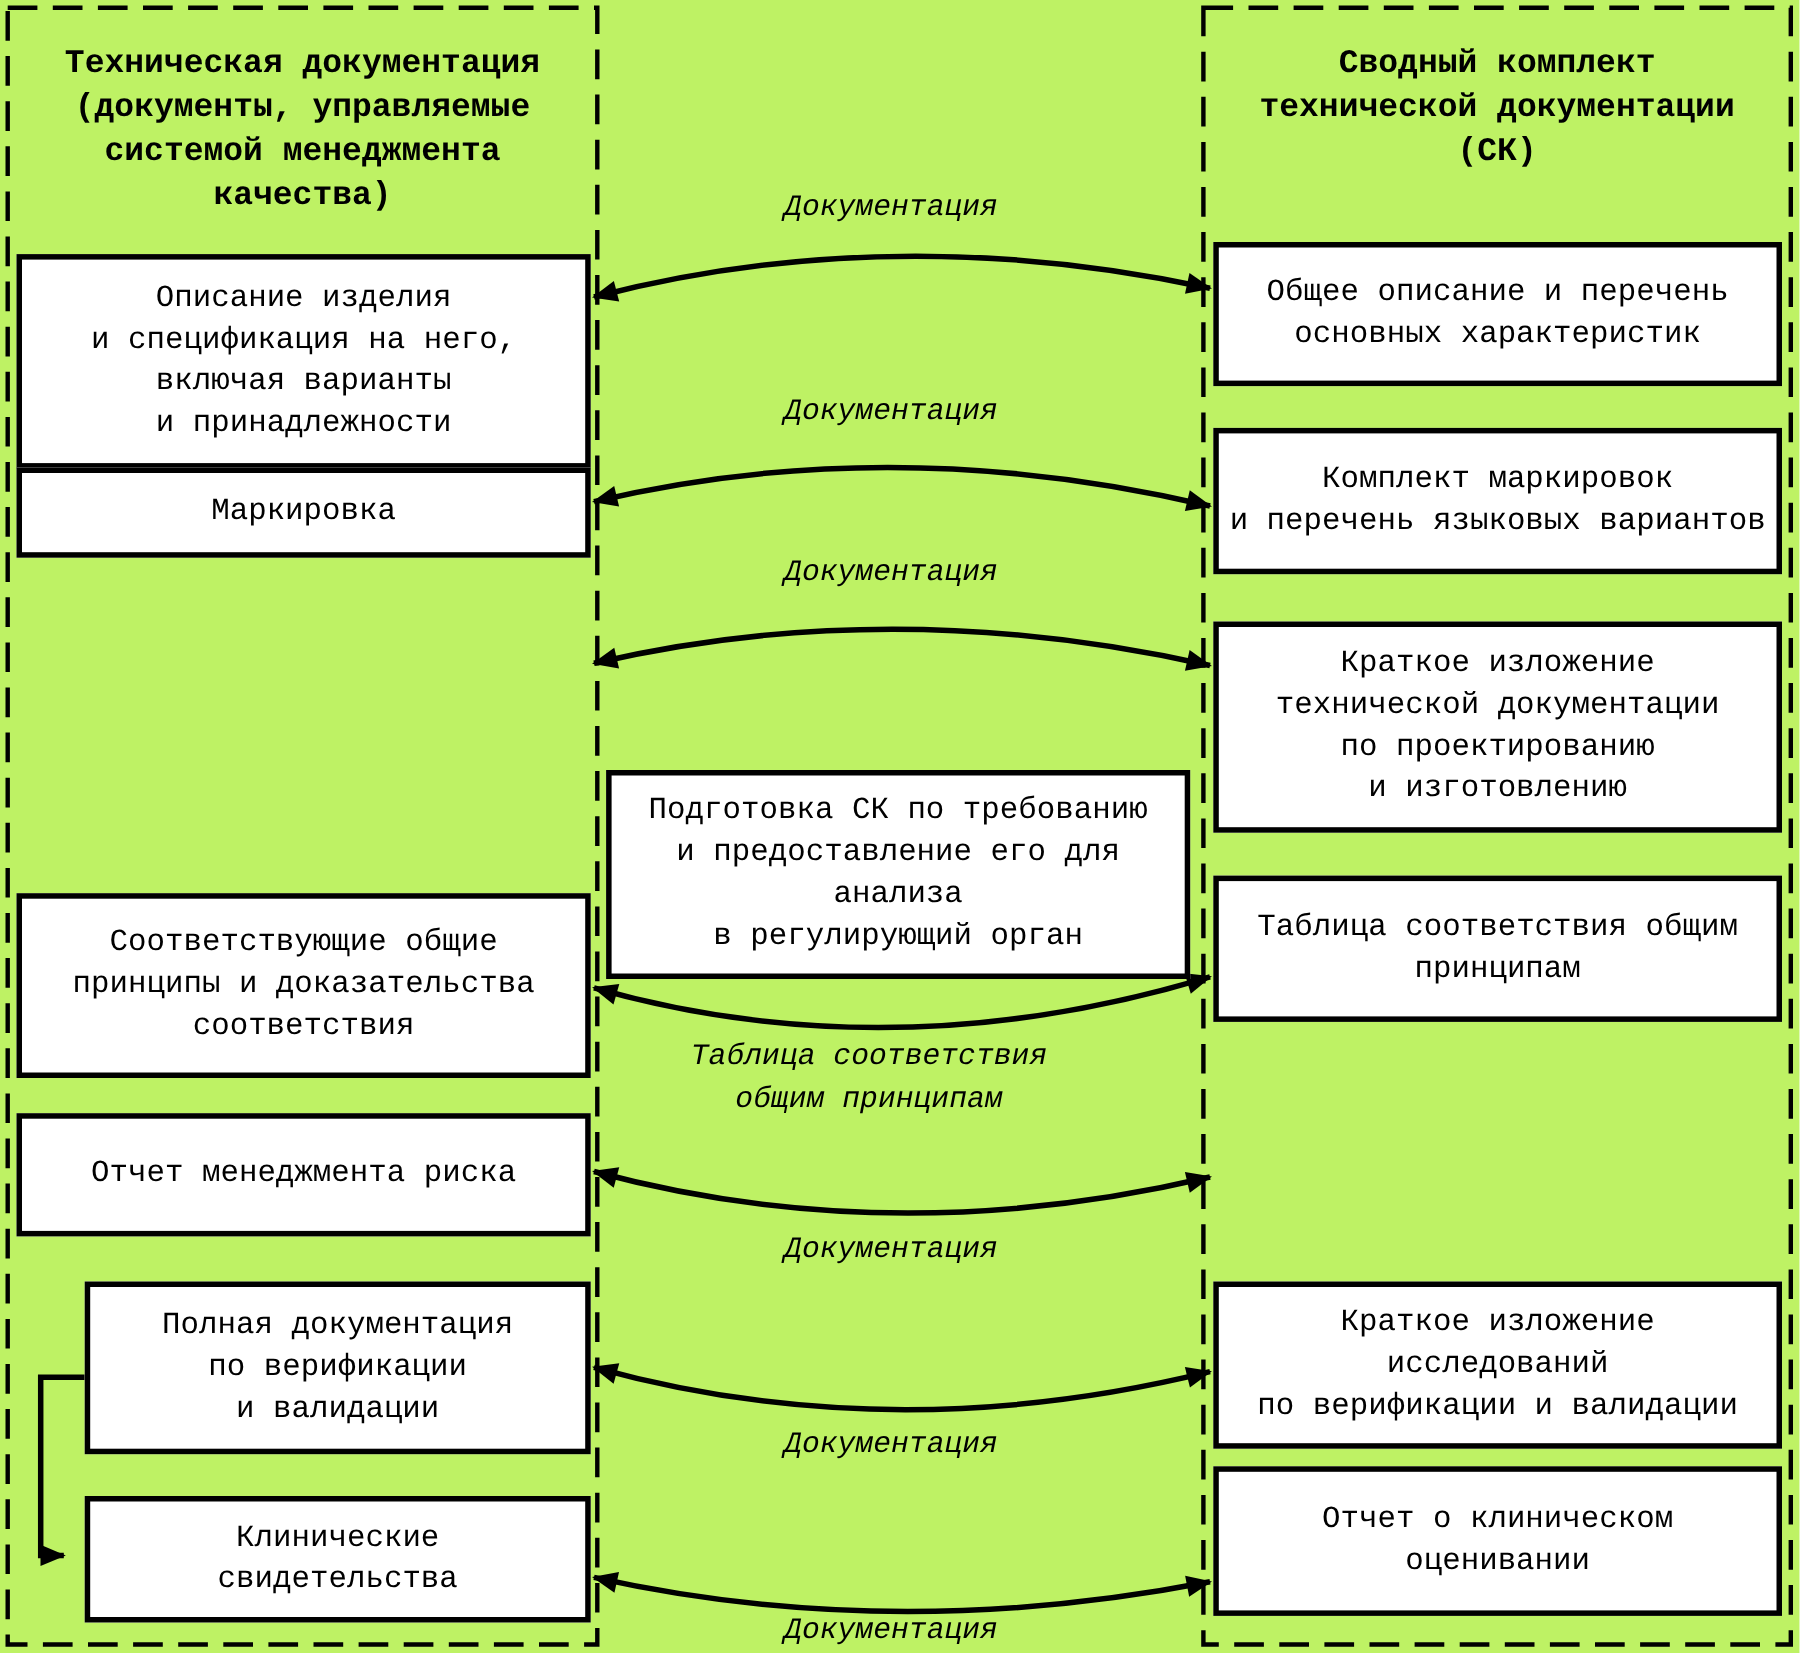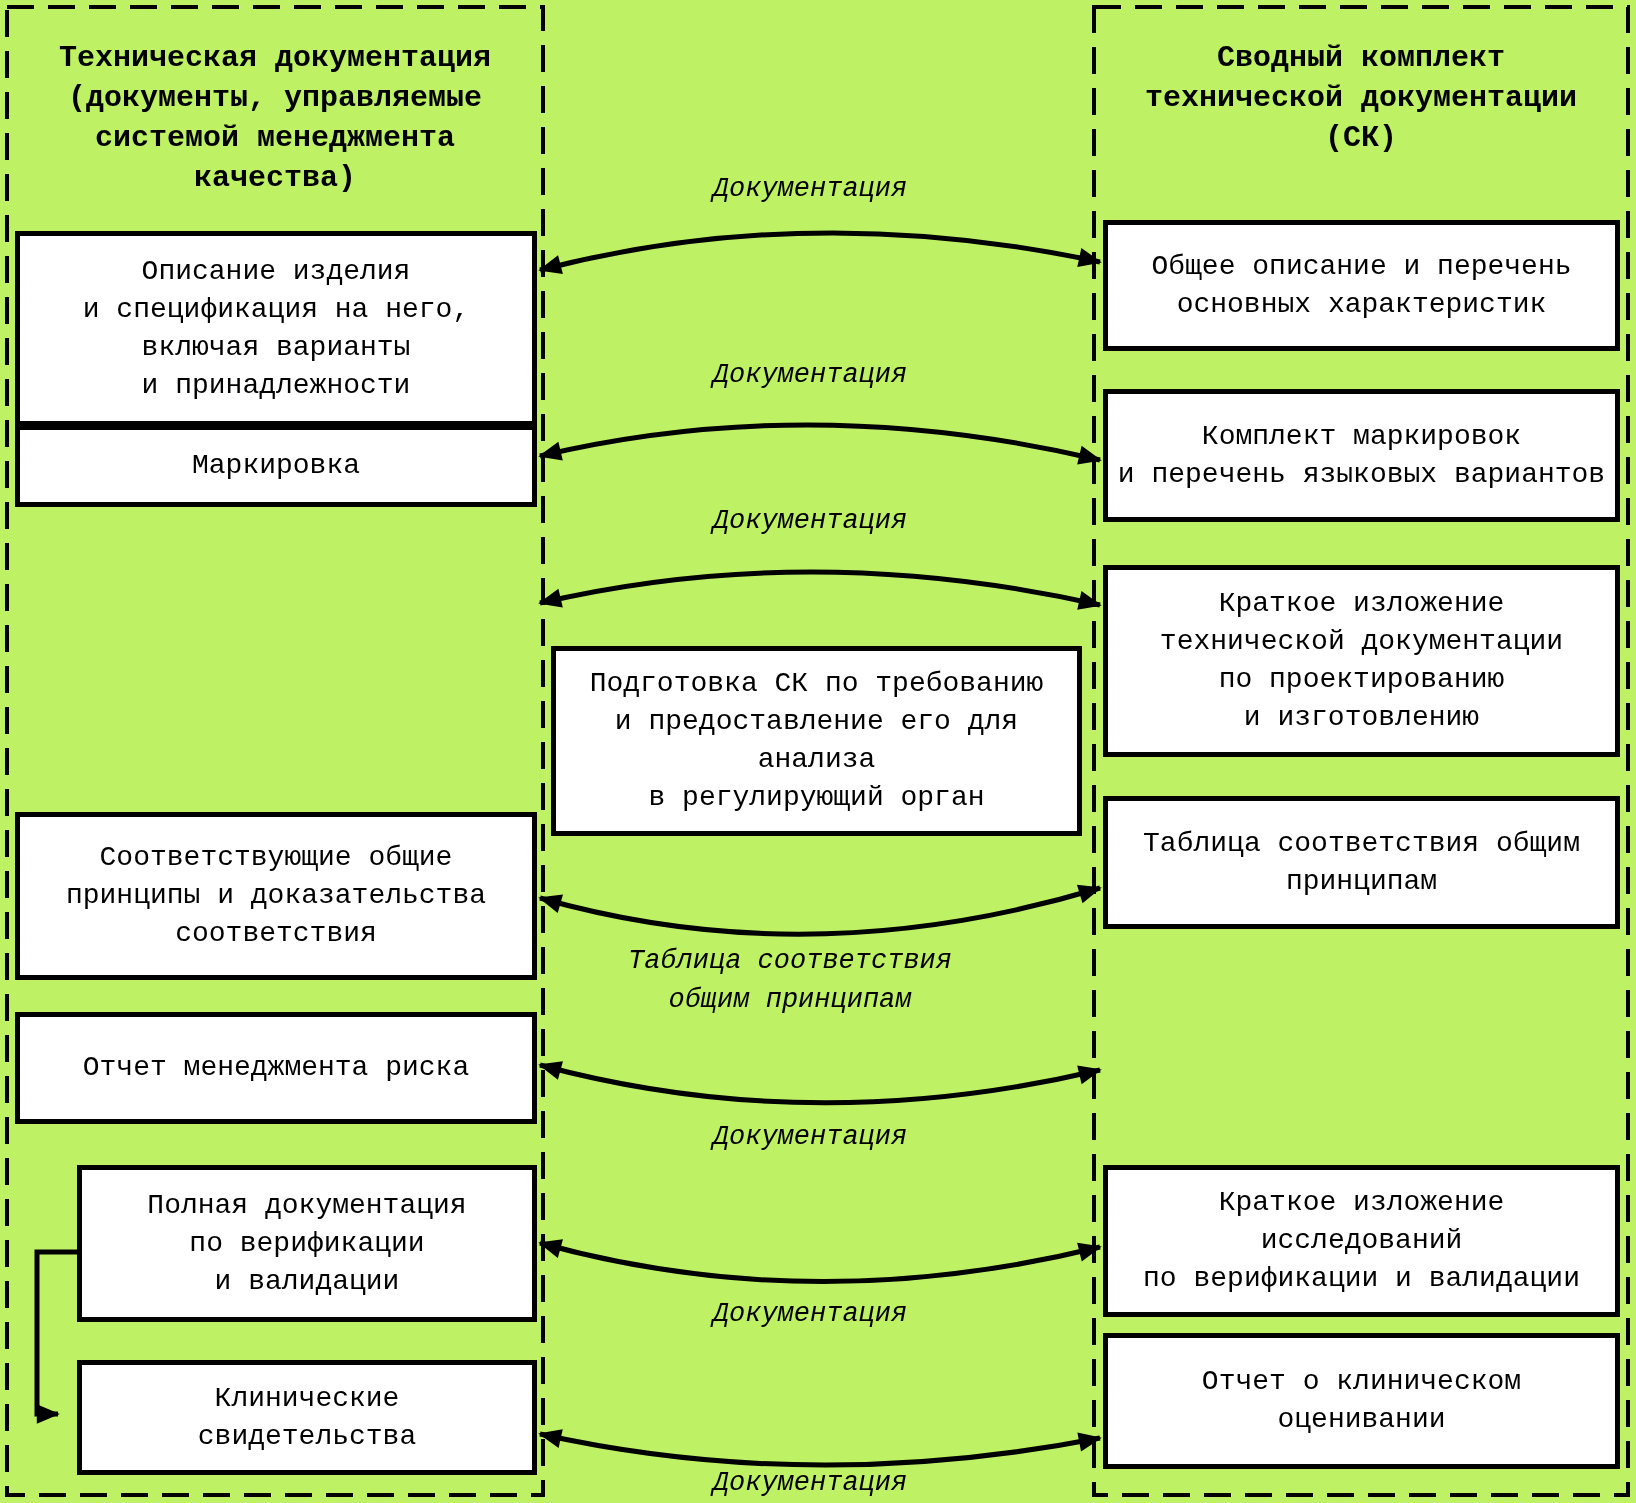--- a/index.html
+++ b/index.html
@@ -64,21 +64,21 @@
   <div class="box" style="left:15px;top:812px;width:522px;height:168px;">Соответствующие общие
 принципы и доказательства
 соответствия</div>
   <div class="box" style="left:15px;top:1012px;width:522px;height:112px;">Отчет менеджмента риска</div>
   <div class="box" style="left:77px;top:1165px;width:460px;height:157px;">Полная документация
 по верификации
 и валидации</div>
   <div class="box" style="left:77px;top:1360px;width:460px;height:115px;">Клинические
 свидетельства</div>
 
-  <div class="box" style="left:551px;top:646px;width:531px;height:190px;">Подготовка СК по требованию
+  <div class="box" style="left:551px;top:700px;width:531px;height:190px;">Подготовка СК по требованию
 и предоставление его для анализа
 в регулирующий орган</div>
 
   <div class="box" style="left:1103px;top:220px;width:517px;height:131px;">Общее описание и перечень
 основных характеристик</div>
   <div class="box" style="left:1103px;top:379px;width:517px;height:133px;margin-top:10px;">Комплект маркировок
 и перечень языковых вариантов</div>
   <div class="box" style="left:1103px;top:565px;width:517px;height:192px;">Краткое изложение
 технической документации
 по проектированию

